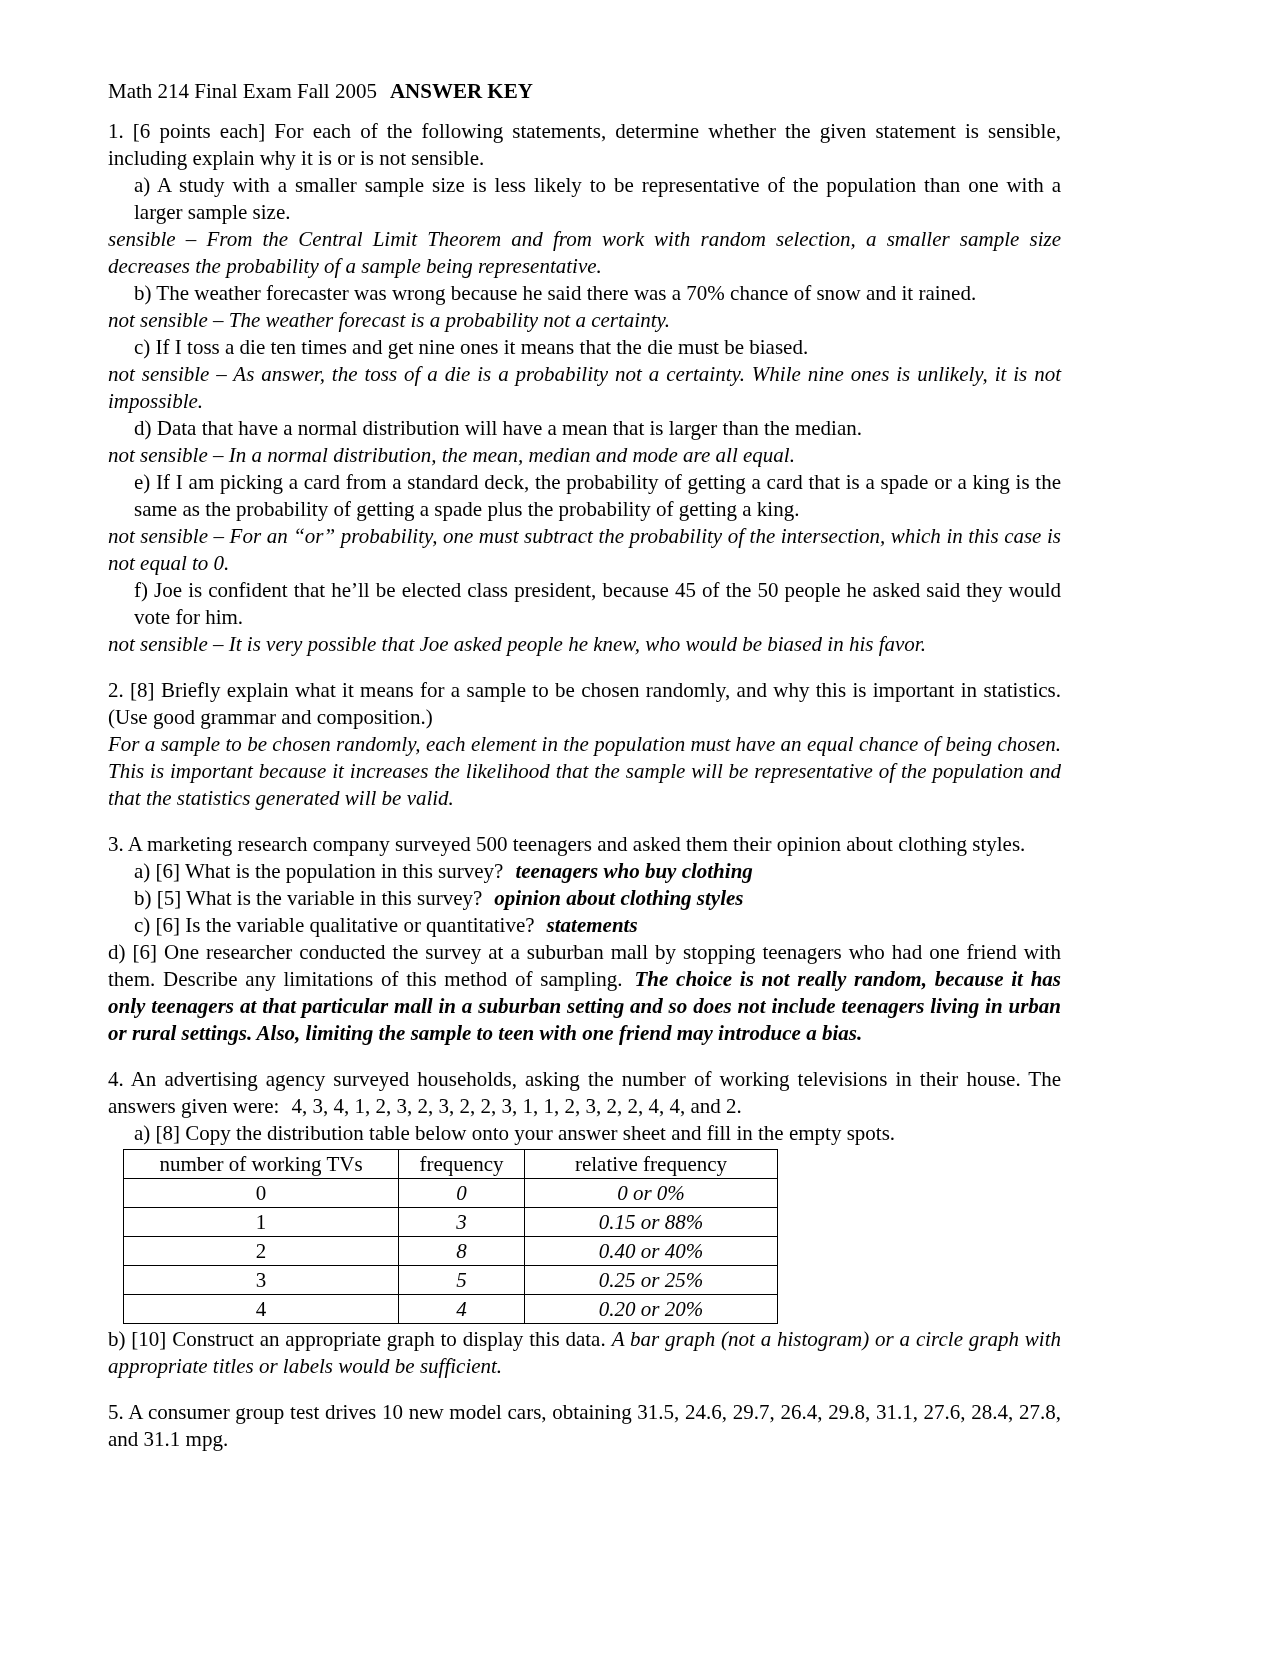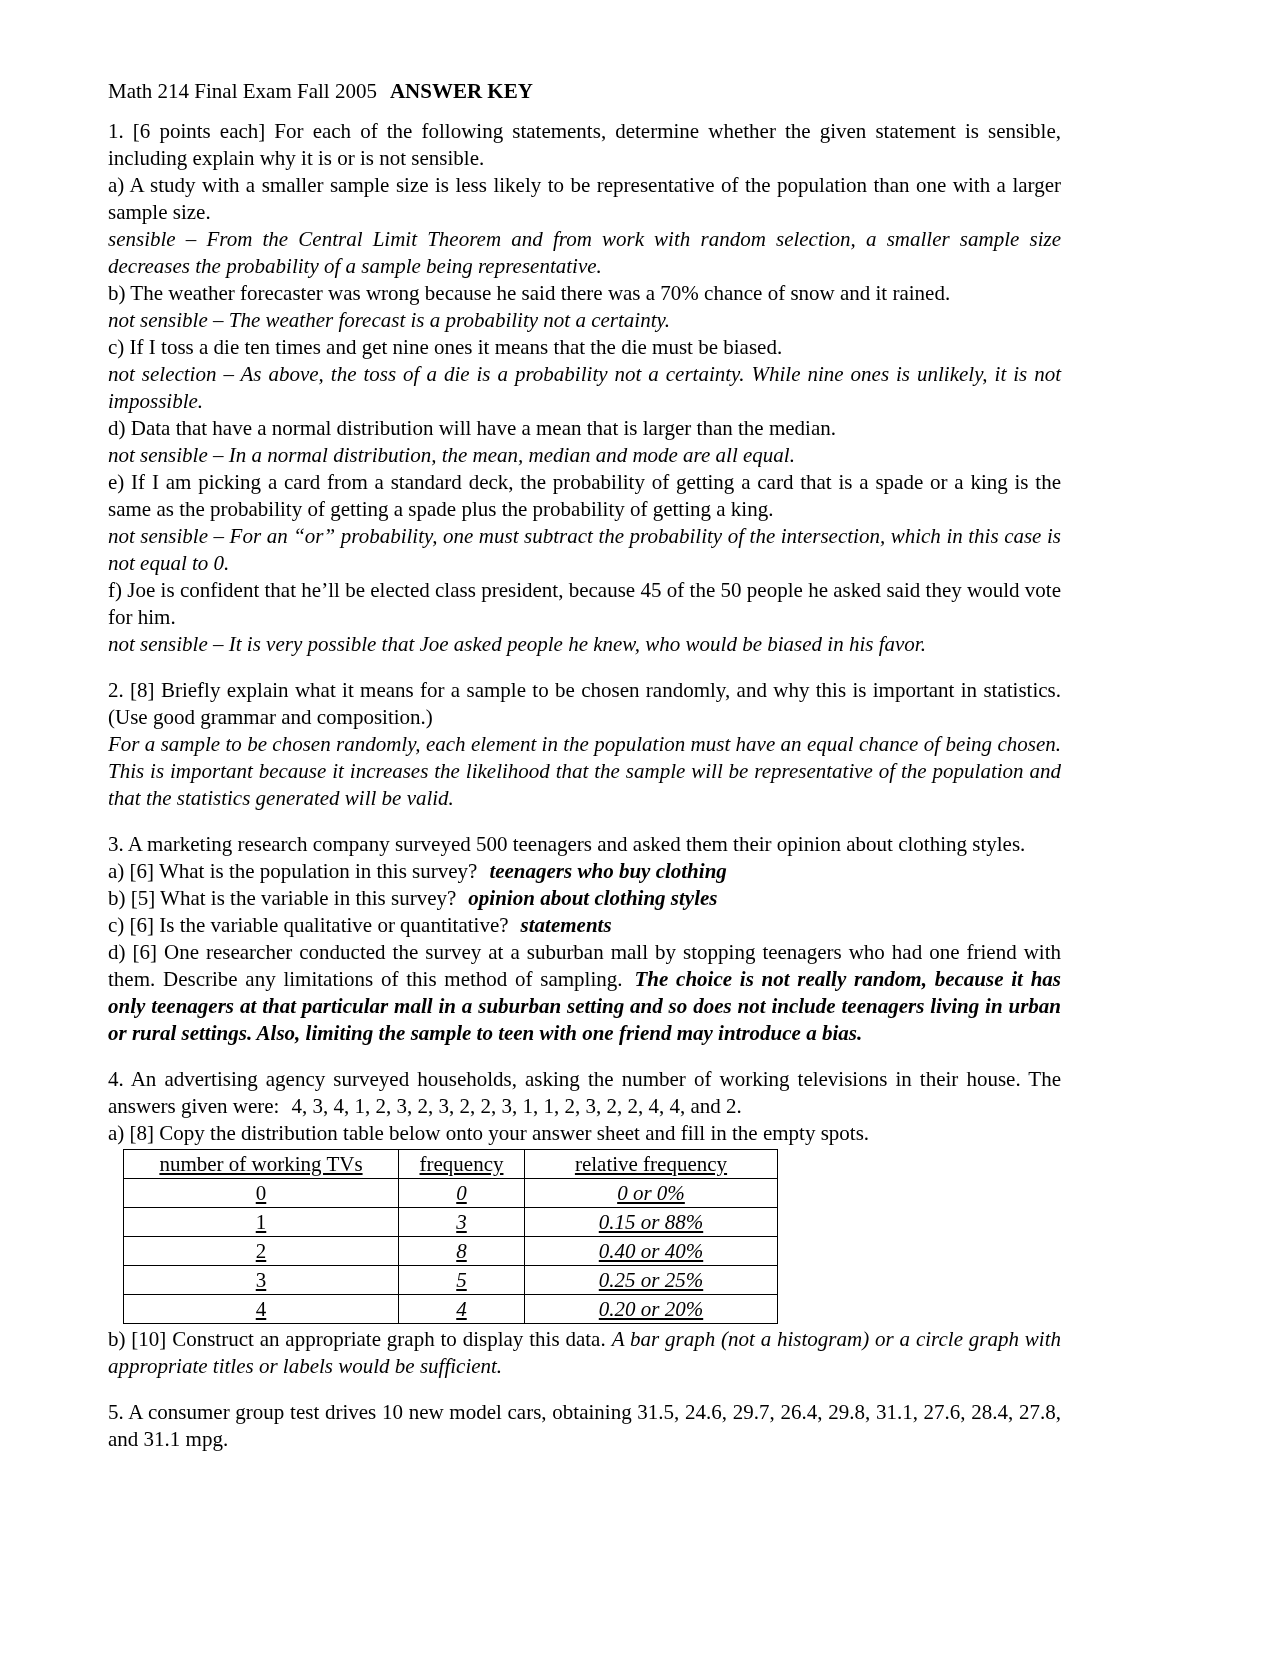--- a/index.html
+++ b/index.html
@@ -17,38 +17,37 @@
     width: 1181px;
     height: 1656px;
     padding: 78px 120px 40px 108px;
     overflow: hidden;
     background: #ffffff;
   }
   p { margin: 0; text-align: justify; }
   .title { margin-bottom: 13px; text-align: left; }
   .title .bold { font-weight: 700; margin-left: 13px; }
   .section { margin-top: 19px; }
-  .indent { }
+  .indent { margin-left: 26px; }
   .ans { font-style: italic; }
   .g6  { margin-left: 6px; }
   .g12 { margin-left: 12px; font-weight: bold; }
   .g28 { margin-left: 12px; }
   table.dist {
     border-collapse: collapse;
     table-layout: fixed;
     margin: 2px 0 2px 15px;
   }
   table.dist th, table.dist td {
     border: 1.5px solid #000;
     font-weight: normal;
     text-align: center;
     vertical-align: middle;
     padding: 0 4px;
     height: 28px;
-    text-decoration: underline;
   }
   .c1 { width: 266px; }
   .c2 { width: 117px; }
   .c3 { width: 244px; }
 </style>
 </head>
 <body>
 
 <div class="page">
 
@@ -57,21 +56,21 @@
   <section>
     <p>1. [6 points each] For each of the following statements, determine whether the given statement is sensible, including explain why it is or is not sensible.</p>
 
     <p class="indent">a) A study with a smaller sample size is less likely to be representative of the population than one with a larger sample size.</p>
     <p class="ans">sensible – From the Central Limit Theorem and from work with random selection, a smaller sample size decreases the probability of a sample being representative.</p>
 
     <p class="indent">b) The weather forecaster was wrong because he said there was a 70% chance of snow and it rained.</p>
     <p class="ans">not sensible – The weather forecast is a probability not a certainty.</p>
 
     <p class="indent">c) If I toss a die ten times and get nine ones it means that the die must be biased.</p>
-    <p class="ans">not selection – As above, the toss of a die is a probability not a certainty. While nine ones is unlikely, it is not impossible.</p>
+    <p class="ans">not sensible – As answer, the toss of a die is a probability not a certainty. While nine ones is unlikely, it is not impossible.</p>
 
     <p class="indent">d) Data that have a normal distribution will have a mean that is larger than the median.</p>
     <p class="ans">not sensible – In a normal distribution, the mean, median and mode are all equal.</p>
 
     <p class="indent">e) If I am picking a card from a standard deck, the probability of getting a card that is a spade or a king is the same as the probability of getting a spade plus the probability of getting a king.</p>
     <p class="ans">not sensible – For an “or” probability, one must subtract the probability of the intersection, which in this case is not equal to 0.</p>
 
     <p class="indent">f) Joe is confident that he’ll be elected class president, because 45 of the 50 people he asked said they would vote for him.</p>
     <p class="ans">not sensible – It is very possible that Joe asked people he knew, who would be biased in his favor.</p>
   </section>

